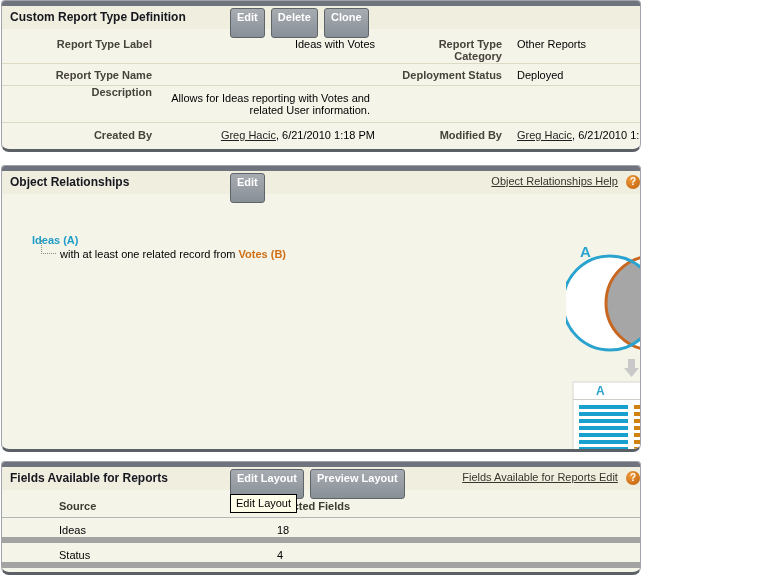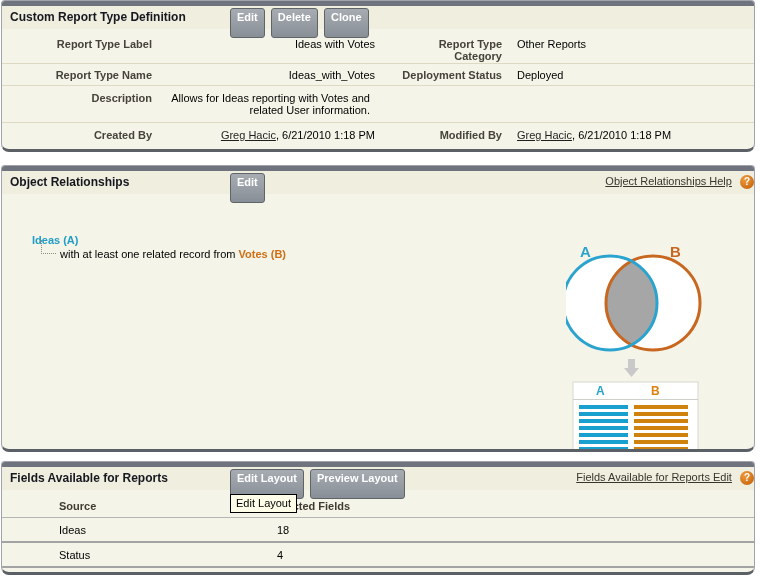--- a/index.html
+++ b/index.html
@@ -1,19 +1,19 @@
 <!DOCTYPE html>
 <html><head>
 <meta charset="utf-8">
 <style>
   * { margin:0; padding:0; box-sizing:border-box; }
   html,body { width:760px; height:582px; background:#ffffff; overflow:hidden; }
   body { position:relative; font-family:"Liberation Sans", sans-serif; font-size:11px; color:#000; }
 
-  .panel { position:absolute; left:1px; width:754px; background:#f5f4e9;
+  .panel { position:absolute; left:1px; width:640px; background:#f5f4e9;
            border:1px solid #a0a3ab; border-bottom:3px solid #5b5f66;
            border-radius:4px 4px 8px 8px; overflow:hidden; }
   .topbar { height:5px; background:#6e737d; }
   .phead  { position:relative; height:23px; background:#efeedf; }
   .ptitle { position:absolute; left:8px; top:4px; font-size:12px; font-weight:bold; color:#17171f; }
   .btnrow { position:absolute; left:228px; top:2px; white-space:nowrap; }
   .btn { display:inline-block; padding:2px 6px 14px 6px; margin-right:3px;
          font-size:11px; font-weight:bold; color:#fff;
          background:linear-gradient(#a7acb2,#888f96); border:1px solid #5f6468;
          border-radius:3px; cursor:pointer; }
@@ -40,21 +40,21 @@
   .treeline { position:absolute; left:39px; top:46px; width:15px; height:14px;
               border-left:1px dotted #8f8f7e; border-bottom:1px dotted #8f8f7e; }
   .relrow { position:absolute; left:58px; top:54px; }
   .obj-b { font-weight:bold; color:#cf6f14; }
   .venn-wrap { position:absolute; left:564px; top:35px; width:180px; height:235px; }
 
   
   .fhead { position:relative; height:28px; border-bottom:1px solid #b5b5b5; }
   .fcol-source { position:absolute; left:57px; top:10px; font-weight:bold; color:#3e3c30; }
   .fcol-fields { position:absolute; left:268px; top:10px; font-weight:bold; color:#3e3c30; }
-  .frow { position:relative; height:25px; border-bottom:2px solid #a3a3a3;text-decoration:underline; }
+  .frow { position:relative; height:25px; border-bottom:6px solid #a3a3a3;text-decoration:underline; }
   .fsrc { position:absolute; left:57px; top:6px; }
   .fcnt { position:absolute; left:275px; top:6px; }
 
   .tooltip { position:absolute; left:230px; top:494px; z-index:20;
              background:#fffee9; border:1px solid #000; padding:2px 5px 3px 5px;
              font-size:11px; color:#000; white-space:nowrap; }
 </style>
 </head>
 <body>
 
@@ -70,26 +70,25 @@
   </div>
   <div>
     <div class="drow" style="height:34px;">
       <span class="dlbl l1" style="top:9px;">Report Type Label</span>
       <span class="dval v1" style="top:9px;">Ideas with Votes</span>
       <span class="dlbl l2n" style="top:9px;">Report Type Category</span>
       <span class="dval v2" style="top:9px;">Other Reports</span>
     </div>
     <div class="drow" style="height:22px;">
       <span class="dlbl l1" style="top:5px;">Report Type Name</span>
-      <span class="dval v1" style="top:5px;">Ideas_with_Votes</span>
       <span class="dlbl l2" style="top:5px;">Deployment Status</span>
       <span class="dval v2" style="top:5px;">Deployed</span>
     </div>
     <div class="drow" style="height:37px;">
-      <span class="dlbl l1" style="top:6px;">Description</span>
+      <span class="dlbl l1" style="top:0;">Description</span>
       <span class="dval v1" style="top:6px; width:220px;">Allows for Ideas reporting with Votes and related User information.</span>
     </div>
     <div class="drow" style="height:26px;">
       <span class="dlbl l1" style="top:6px;">Created By</span>
       <span class="dval v1" style="top:6px;"><span class="ulink">Greg Hacic</span><span>, 6/21/2010 1:18 PM</span></span>
       <span class="dlbl l2" style="top:6px;">Modified By</span>
       <span class="dval v2" style="top:6px;"><span class="ulink">Greg Hacic</span><span>, 6/21/2010 1:18 PM</span></span>
     </div>
   </div>
 </div>

